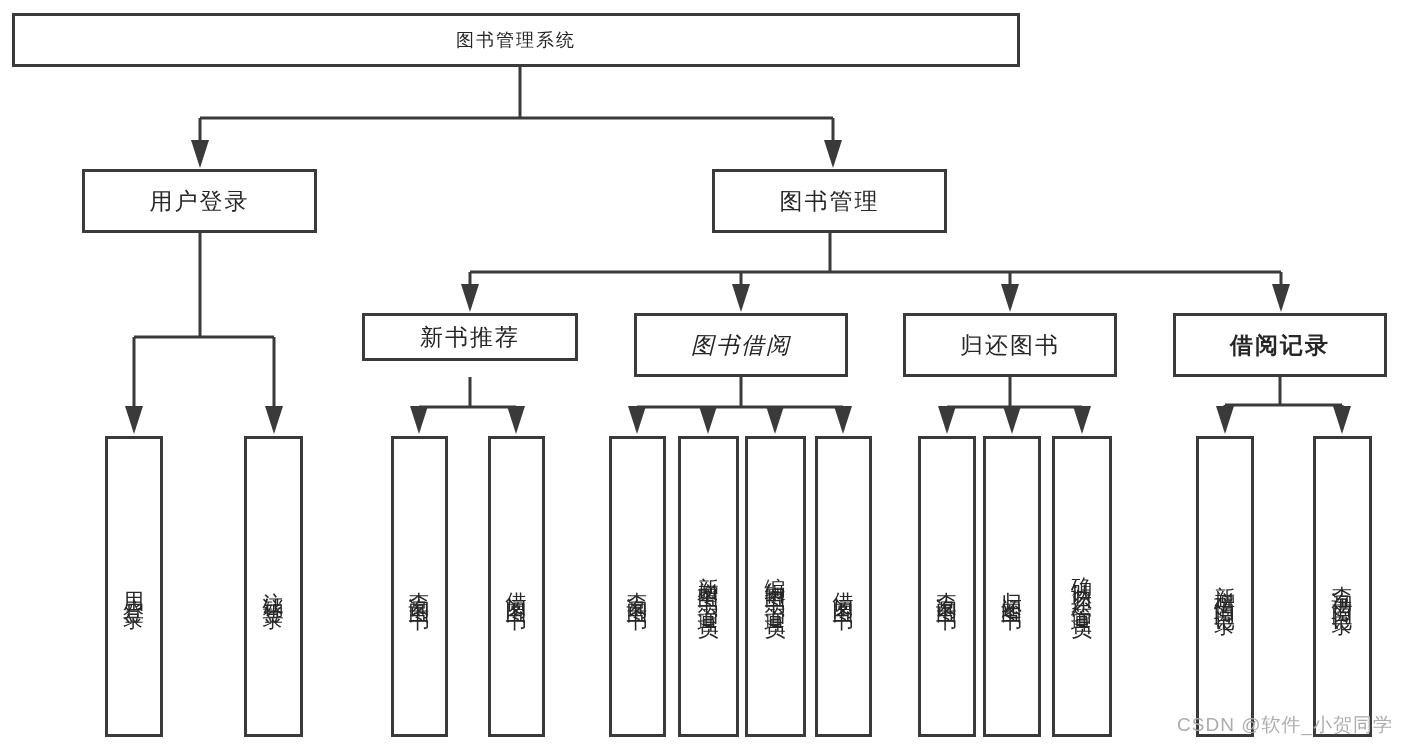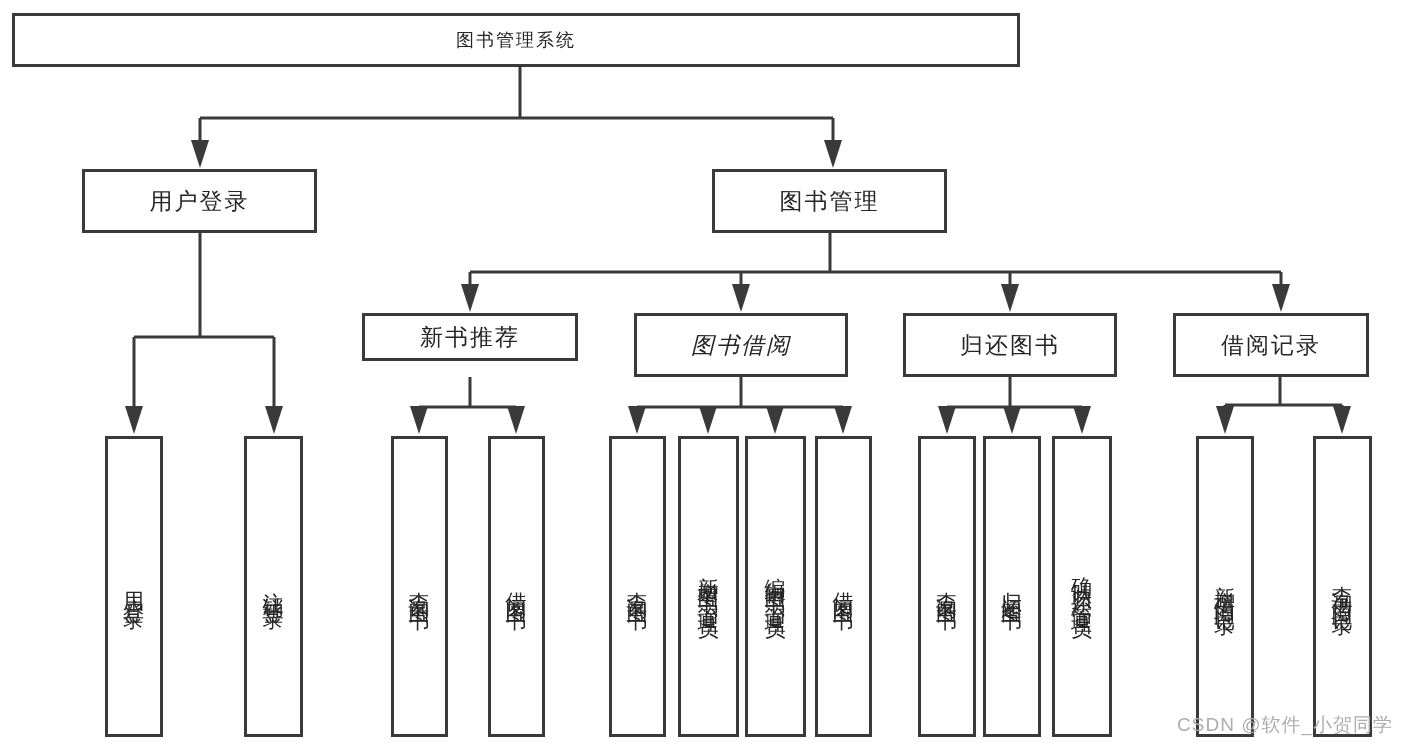--- a/index.html
+++ b/index.html
@@ -93,21 +93,21 @@
   </svg>
 
   <div class="node hbox root" style="left:12px; top:13px; width:1008px; height:54px;">图书管理系统</div>
 
   <div class="node hbox" style="left:82px; top:169px; width:235px; height:64px;">用户登录</div>
   <div class="node hbox" style="left:712px; top:169px; width:235px; height:64px;">图书管理</div>
 
   <div class="node hbox" style="left:362px; top:313px; width:216px; height:48px;">新书推荐</div>
   <div class="node hbox" style="left:634px; top:313px; width:214px; height:64px;font-style:italic;">图书借阅</div>
   <div class="node hbox" style="left:903px; top:313px; width:214px; height:64px;">归还图书</div>
-  <div class="node hbox" style="left:1173px; top:313px; width:196px; height:64px;">借阅记录</div>
+  <div class="node hbox" style="left:1173px; top:313px; width:214px; height:64px;font-weight:bold;">借阅记录</div>
 
   <div class="node vbox" style="left:105px; width:58px;">用户登录</div>
   <div class="node vbox" style="left:244px; width:59px;">注销登录</div>
 
   <div class="node vbox" style="left:391px; width:57px;">查询图书</div>
   <div class="node vbox" style="left:488px; width:57px;">借阅图书</div>
 
   <div class="node vbox" style="left:609px; width:57px;">查询图书</div>
   <div class="node vbox" style="left:678px; width:61px;">新增图书（管理员）</div>
   <div class="node vbox" style="left:745px; width:61px;">编辑图书（管理员）</div>

